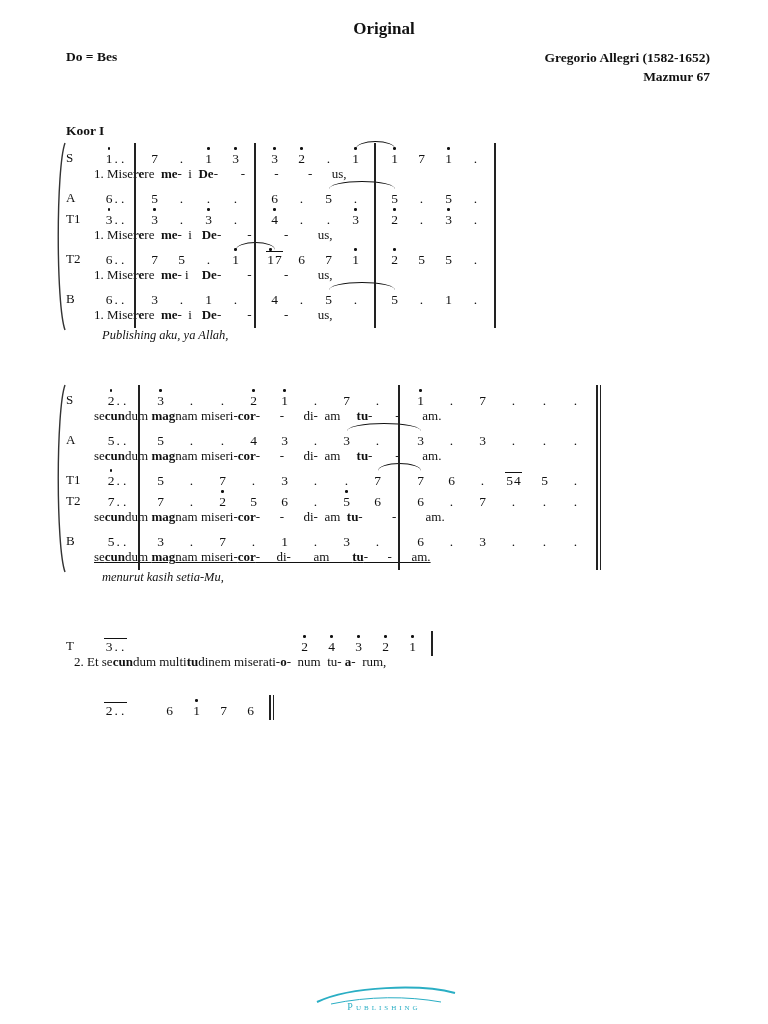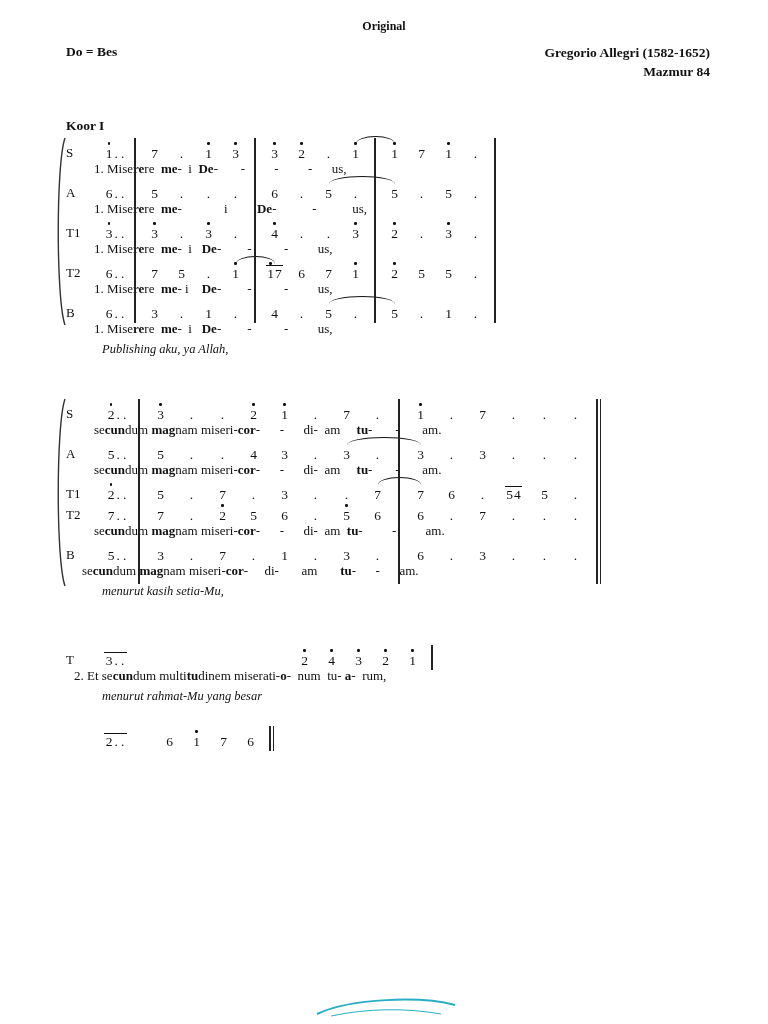--- a/index.html
+++ b/index.html
@@ -3,21 +3,21 @@
 <meta charset="utf-8">
 <style>
   html,body{margin:0;padding:0}
   body{
     width:768px;height:1024px;background:#ffffff;color:#111;
     font-family:"Liberation Serif", serif;
     position:relative;overflow:hidden;
   }
   .header{padding-top:16px;text-align:center}
   .title{font-size:29px;font-weight:bold;font-variant:small-caps;letter-spacing:1px;line-height:1.1}
-  .subtitle{font-size:12px;font-weight:bold;margin-top:3px}
+  .subtitle{font-size:17px;font-weight:bold;margin-top:3px}
   .meta{display:flex;justify-content:space-between;align-items:flex-start;
         padding:10px 58px 0 66px;font-weight:bold;font-size:13.5px}
   .meta-right{text-align:right;line-height:1.4}
   .section-label{margin:36px 0 6px 66px;font-weight:bold;font-size:13.5px}
   .score{padding-left:66px}
   .system{position:relative}
   .system.s1{margin-bottom:44px}
   .system.s2{margin-bottom:48px}
   .system.s3{margin-bottom:24px}
   .system.s4{margin-bottom:0}
@@ -48,21 +48,21 @@
 <body>
 
 <div class="header">
   <div class="subtitle">Original</div>
 </div>
 
 <div class="meta">
   <div class="meta-left">Do = Bes</div>
   <div class="meta-right">
     <div>Gregorio Allegri (1582-1652)</div>
-    <div>Mazmur 84</div>
+    <div>Mazmur 67</div>
   </div>
 </div>
 
 <div class="section-label">Koor I</div>
 
 <div class="score" id="score">
     <div class="system s1">
       <div class="rows">
         <div class="nrow">
           <span class="vlabel">S</span>
@@ -100,21 +100,20 @@
           <span class="cell" style="width: 27px;"><span class="tok"><span class="d">5</span></span></span>
           <span class="cell" style="width: 27px;"><span class="tok"><span class="dt">.</span></span></span>
           <span class="barcell" style="width: 12px;"></span>
           <span class="cell" style="width: 27px;"><span class="tok"><span class="d">5</span></span></span>
           <span class="cell" style="width: 27px;"><span class="tok"><span class="dt">.</span></span></span>
           <span class="cell" style="width: 27px;"><span class="tok"><span class="d">5</span></span></span>
           <span class="cell" style="width: 27px;"><span class="tok"><span class="dt">.</span></span></span>
           <span class="barcell" style="width: 12px;"></span>
           <div class="slur" style="left: 262.5px; width: 66px; top: -4px;"></div>
         </div>
-        <div class="lrow" style="margin-left: 28px;">1. Mise<b>re</b>re  <b>me</b>-             i         <b>De</b>-           -           us,</div>
         <div class="nrow">
           <span class="vlabel">T1</span>
           <span class="cell" style="width: 27px;"><span class="tok"><span class="d hi">3</span><span class="dt">.</span><span class="dt">.</span></span></span>
           <span class="barcell" style="width: 12px;"></span>
           <span class="cell" style="width: 27px;"><span class="tok"><span class="d hi">3</span></span></span>
           <span class="cell" style="width: 27px;"><span class="tok"><span class="dt">.</span></span></span>
           <span class="cell" style="width: 27px;"><span class="tok"><span class="d hi">3</span></span></span>
           <span class="cell" style="width: 27px;"><span class="tok"><span class="dt">.</span></span></span>
           <span class="barcell" style="width: 12px;"></span>
           <span class="cell" style="width: 27px;"><span class="tok"><span class="d hi">4</span></span></span>
@@ -288,21 +287,21 @@
           <span class="cell" style="width: 31px;"><span class="tok"><span class="dt">.</span></span></span>
           <span class="barcell" style="width: 12px;"></span>
           <span class="cell" style="width: 31px;"><span class="tok"><span class="d">6</span></span></span>
           <span class="cell" style="width: 31px;"><span class="tok"><span class="dt">.</span></span></span>
           <span class="cell" style="width: 31px;"><span class="tok"><span class="d">3</span></span></span>
           <span class="cell" style="width: 31px;"><span class="tok"><span class="dt">.</span></span></span>
           <span class="cell" style="width: 31px;"><span class="tok"><span class="dt">.</span></span></span>
           <span class="cell" style="width: 31px;"><span class="tok"><span class="dt">.</span></span></span>
           <span class="barcell" style="width: 12px;"></span>
         </div>
-        <div class="lrow" style="margin-left: 16px;">se<b>cun</b>dum <b>mag</b>nam miseri-<b>cor</b>-     di-       am       <b>tu</b>-      -      am.</div>
+        <div class="lrow" style="margin-left: 28px; text-decoration: underline;">se<b>cun</b>dum <b>mag</b>nam miseri-<b>cor</b>-     di-       am       <b>tu</b>-      -      am.</div>
         <div class="bar" style="left: 72.4px; top: -2px; height: 185px;"></div>
         <div class="bar" style="left: 332.4px; top: -2px; height: 185px;"></div>
         <div class="bar" style="left: 530.4px; top: -2px; height: 185px;"></div>
         <div class="bar" style="left: 533.6px; top: -2px; height: 185px;"></div>
         <div class="brace"><svg width="12" height="189" viewBox="0 0 12 189">
             <path d="M11 1 C 2 26.46, 2 162.54, 11 188" stroke="#333" stroke-width="1.4" fill="none"></path>
           </svg></div>
       </div>
       <div class="trans">menurut kasih setia-Mu,</div>
     </div>
@@ -320,21 +319,20 @@
           <span class="cell" style="width: 27px;"><span class="tok"><span class="d hi">2</span></span></span>
           <span class="cell" style="width: 27px;"><span class="tok"><span class="d hi">4</span></span></span>
           <span class="cell" style="width: 27px;"><span class="tok"><span class="d hi">3</span></span></span>
           <span class="cell" style="width: 27px;"><span class="tok"><span class="d hi">2</span></span></span>
           <span class="cell" style="width: 27px;"><span class="tok"><span class="d hi">1</span></span></span>
           <span class="barcell" style="width: 12px;"></span>
         </div>
         <div class="lrow" style="margin-left: 8px;">2. Et se<b>cun</b>dum multi<b>tu</b>dinem miserati-<b>o</b>-  num  tu- <b>a</b>-  rum,</div>
         <div class="bar" style="left: 365.4px; top: -2px; height: 25px;"></div>
       </div>
-      <div class="trans">menurut rahmat-Mu yang besar</div>
     </div>
     <div class="system s4">
       <div class="rows">
         <div class="nrow">
           <span class="vlabel"></span>
           <span class="cell ov" style="width: 27px;"><span class="tok"><span class="d">2</span><span class="dt">.</span><span class="dt">.</span></span></span>
           <span class="cell" style="width: 27px;"><span class="tok"></span></span>
           <span class="cell" style="width: 27px;"><span class="tok"><span class="d">6</span></span></span>
           <span class="cell" style="width: 27px;"><span class="tok"><span class="d hi">1</span></span></span>
           <span class="cell" style="width: 27px;"><span class="tok"><span class="d">7</span></span></span>
@@ -345,13 +343,14 @@
         <div class="bar" style="left: 206.6px; top: -2px; height: 25px;"></div>
       </div>
     </div>
   </div>
 
 <div class="logo">
   <svg width="150" height="22" viewBox="0 0 150 22">
     <path d="M8 18 C 42 2, 112 0, 146 9" stroke="#2aaec4" fill="none" stroke-width="2"></path>
     <path d="M22 20 C 60 12, 98 12, 132 18" stroke="#2aaec4" fill="none" stroke-width="1"></path>
   </svg>
+  <div class="logo-sub">Publishing</div>
 </div>
 
 </body></html>

